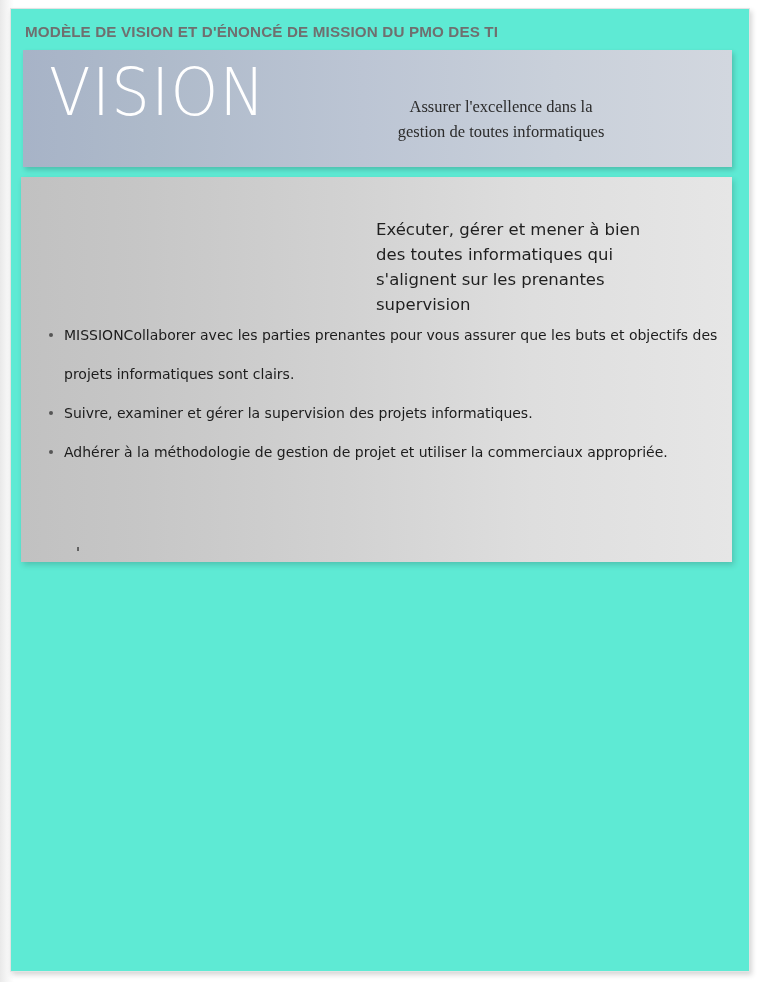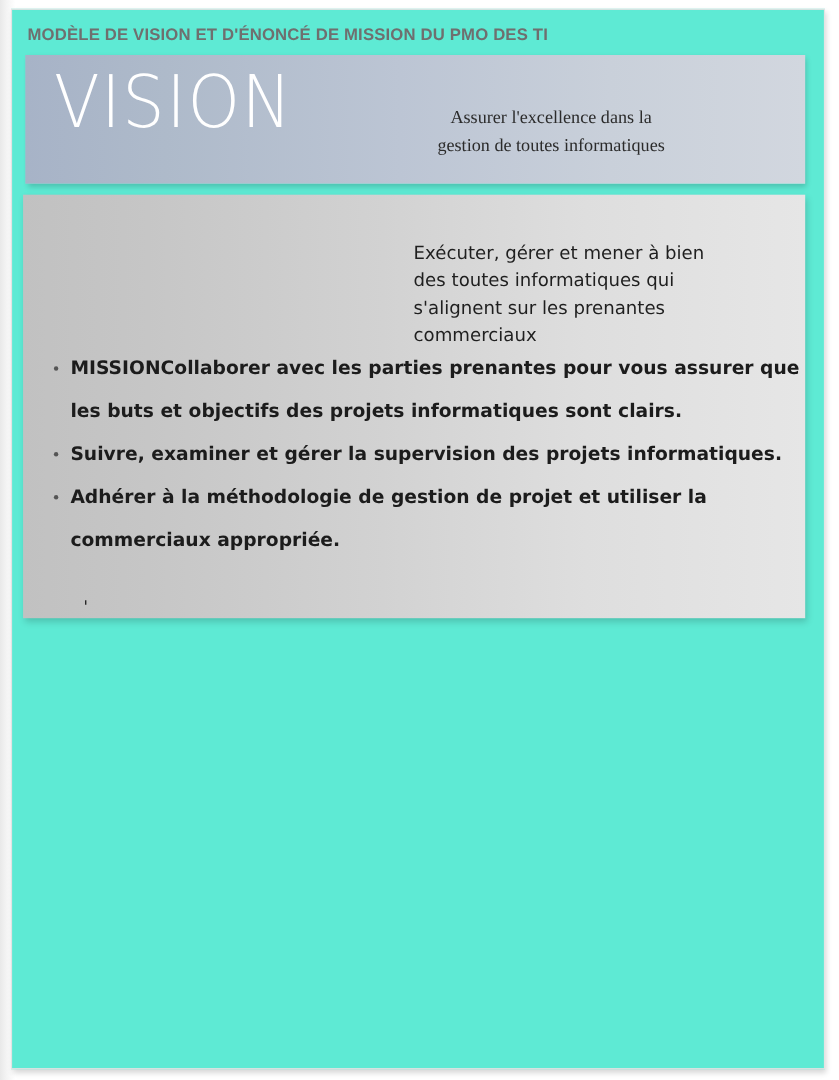--- a/index.html
+++ b/index.html
@@ -130,25 +130,24 @@
     top: 139px;
     width: 690px;
     margin: 0;
     padding: 0;
     list-style: none;
   }
 
   #mission-list li {
     position: relative;
     padding-left: 23px;
-    font-size: 17px;
+    font-size: 14px;
     line-height: 39px;
     color: #1c1c1c;
     font-family: "DejaVu Sans", sans-serif;
-    font-weight: bold;
   }
 
   #mission-list li .bullet-dot {
     position: absolute;
     left: 8px;
     top: 17px;
     width: 4px;
     height: 4px;
     border-radius: 50%;
     background: #555555;
@@ -187,21 +186,21 @@
       </div>
 
     </div>
 
     <div id="mission-panel">
 
       <div id="mission-statement">
         <span class="mline">Exécuter, gérer et mener à bien</span>
         <span class="mline">des toutes informatiques qui</span>
         <span class="mline">s'alignent sur les prenantes</span>
-        <span class="mline">commerciaux</span>
+        <span class="mline">supervision</span>
       </div>
 
       <ul id="mission-list">
         <li>
           <span class="bullet-dot"></span>
           <span>MISSIONCollaborer avec les parties prenantes pour vous assurer que les buts et objectifs des projets informatiques sont clairs.</span>
         </li>
         <li>
           <span class="bullet-dot"></span>
           <span>Suivre, examiner et gérer la supervision des projets informatiques.</span>

